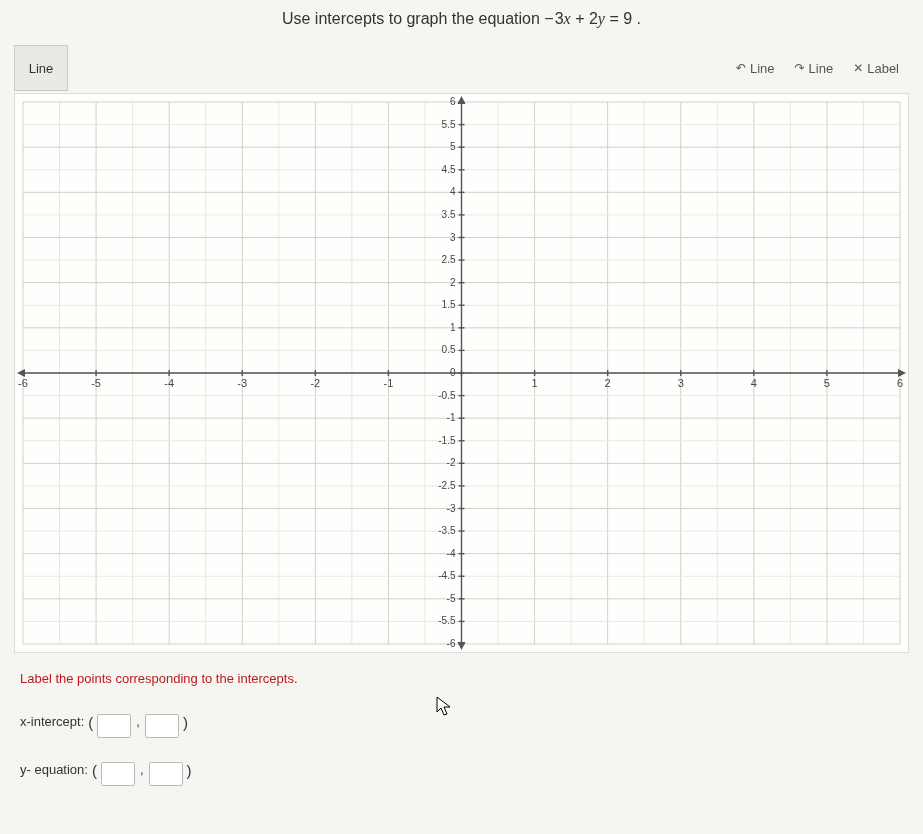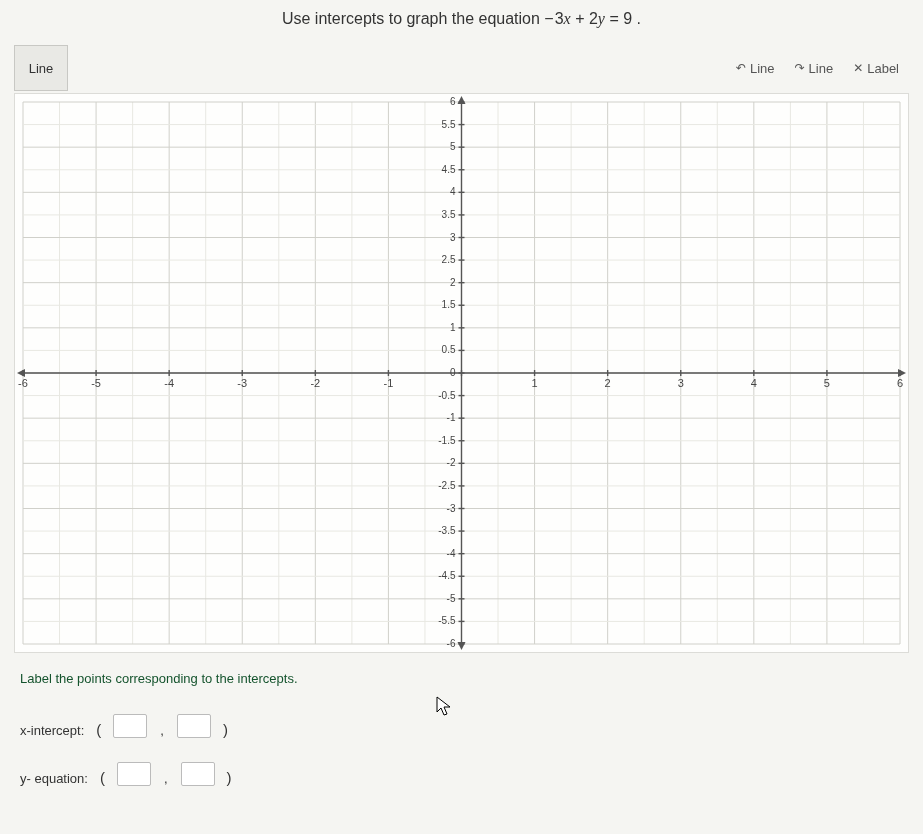--- a/index.html
+++ b/index.html
@@ -60,27 +60,27 @@
   }
   svg.grid { display:block; }
   .grid-line-minor { stroke: #e8e8e2; stroke-width: 1; }
   .grid-line-major { stroke: #d0d0ca; stroke-width: 1; }
   .axis-line { stroke: #555; stroke-width: 1.4; }
   .tick-label-x { font-size: 11px; fill: #444; text-anchor: middle; }
   .tick-label-y { font-size: 10px; fill: #444; text-anchor: end; }
   .arrow { fill: #555; }
   .below-instr {
     font-size: 13px;
-    color: #14532d;
+    color: #b91c1c;
     margin: 18px 0 28px 6px;
   }
   .intercept-row {
     display: flex;
-    align-items: flex-end;
-    gap: 12px;
+    align-items: flex-start;
+    gap: 4px;
     margin: 16px 0 24px 6px;
     font-size: 13px;
     color: #333;
   }
   .intercept-row .paren { font-size: 15px; }
   .num-input {
     width: 34px;
     height: 24px;
     border: 1px solid #bbb;
     background: #fff;

